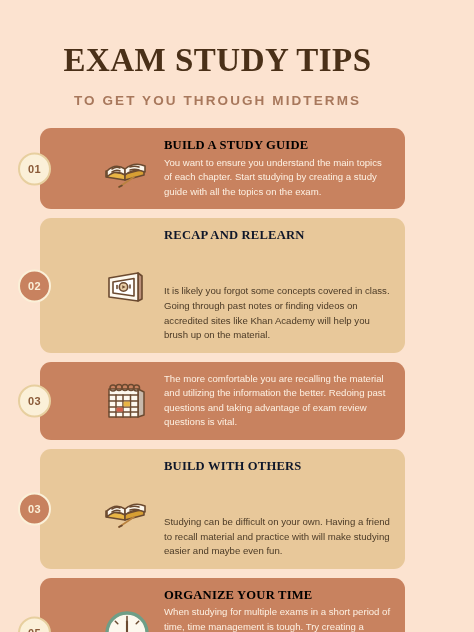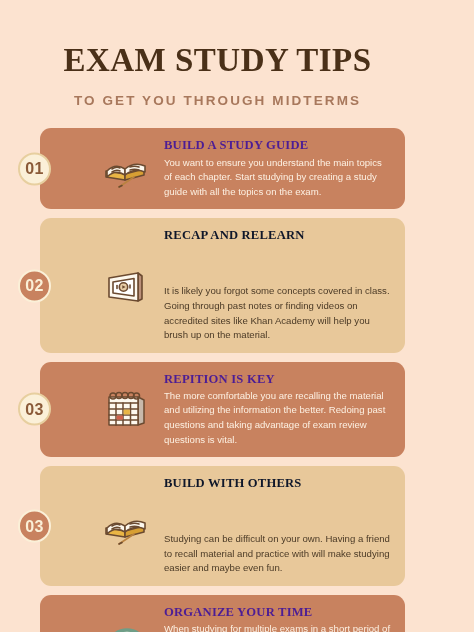--- a/index.html
+++ b/index.html
@@ -74,21 +74,21 @@
     top: 50%;
     transform: translateY(-50%);
     width: 33px;
     height: 33px;
     border-radius: 50%;
     display: flex;
     align-items: center;
     justify-content: center;
     font-family: "Liberation Sans", sans-serif;
     font-weight: bold;
-    font-size: 16px;
+    font-size: 11px;
     letter-spacing: 0.4px;
     box-sizing: border-box;
   }
   .tip.dark .badge {
     background: #fbf0d8;
     border: 2px solid #e7cf9f;
     color: #8a5a38;
   }
   .tip.light .badge {
     background: #c8825f;
@@ -119,21 +119,21 @@
     letter-spacing: 0.2px;
     margin: 0 0 2px 0;
     line-height: 1.2;
   }
   .tip-text {
     font-family: "Liberation Sans", sans-serif;
     font-size: 9.6px;
     line-height: 1.52;
     margin: 0;
   }
-  .tip.dark .tip-heading { color: #4c1d95; }
+  .tip.dark .tip-heading { color: #000000; }
   .tip.dark .tip-text    { color: #fdf0e2; }
   .tip.light .tip-heading { color: #0f172a; }
   .tip.light .tip-text    { color: #4b3a26; margin-top: 41px; }
 </style>
 </head>
 <body>
 
 <div class="poster">
 
   <div class="header">
@@ -206,21 +206,20 @@
               <path d="M9 37 L38 37"></path>
             <path d="M16 20 L16 42"></path>
               <path d="M23 20 L23 42"></path>
               <path d="M30.5 20 L30.5 42"></path>
             <rect x="23.6" y="26.6" width="6.3" height="4.8" fill="#e9b545" stroke="none"></rect>
             <rect x="16.6" y="32.6" width="6.3" height="4" fill="#d1614a" stroke="none"></rect>
           </g>
         </svg>
       </div>
       <div class="tip-body">
-        <p class="tip-heading">REPITION IS KEY</p>
         <p class="tip-text">The more comfortable you are recalling the material and utilizing the information the better. Redoing past questions and taking advantage of exam review questions is vital.</p>
       </div>
     </div>
 
     <div class="tip light">
       <div class="badge">03</div>
       <div class="tip-icon">
         <svg width="54" height="50" viewBox="0 0 54 50">
           <g stroke="#6b4a30" stroke-width="1.6" fill="none" stroke-linejoin="round" stroke-linecap="round">
             <path d="M6 33 L6 27 L25 30 L25 36 Z" fill="#e9b545"></path>

